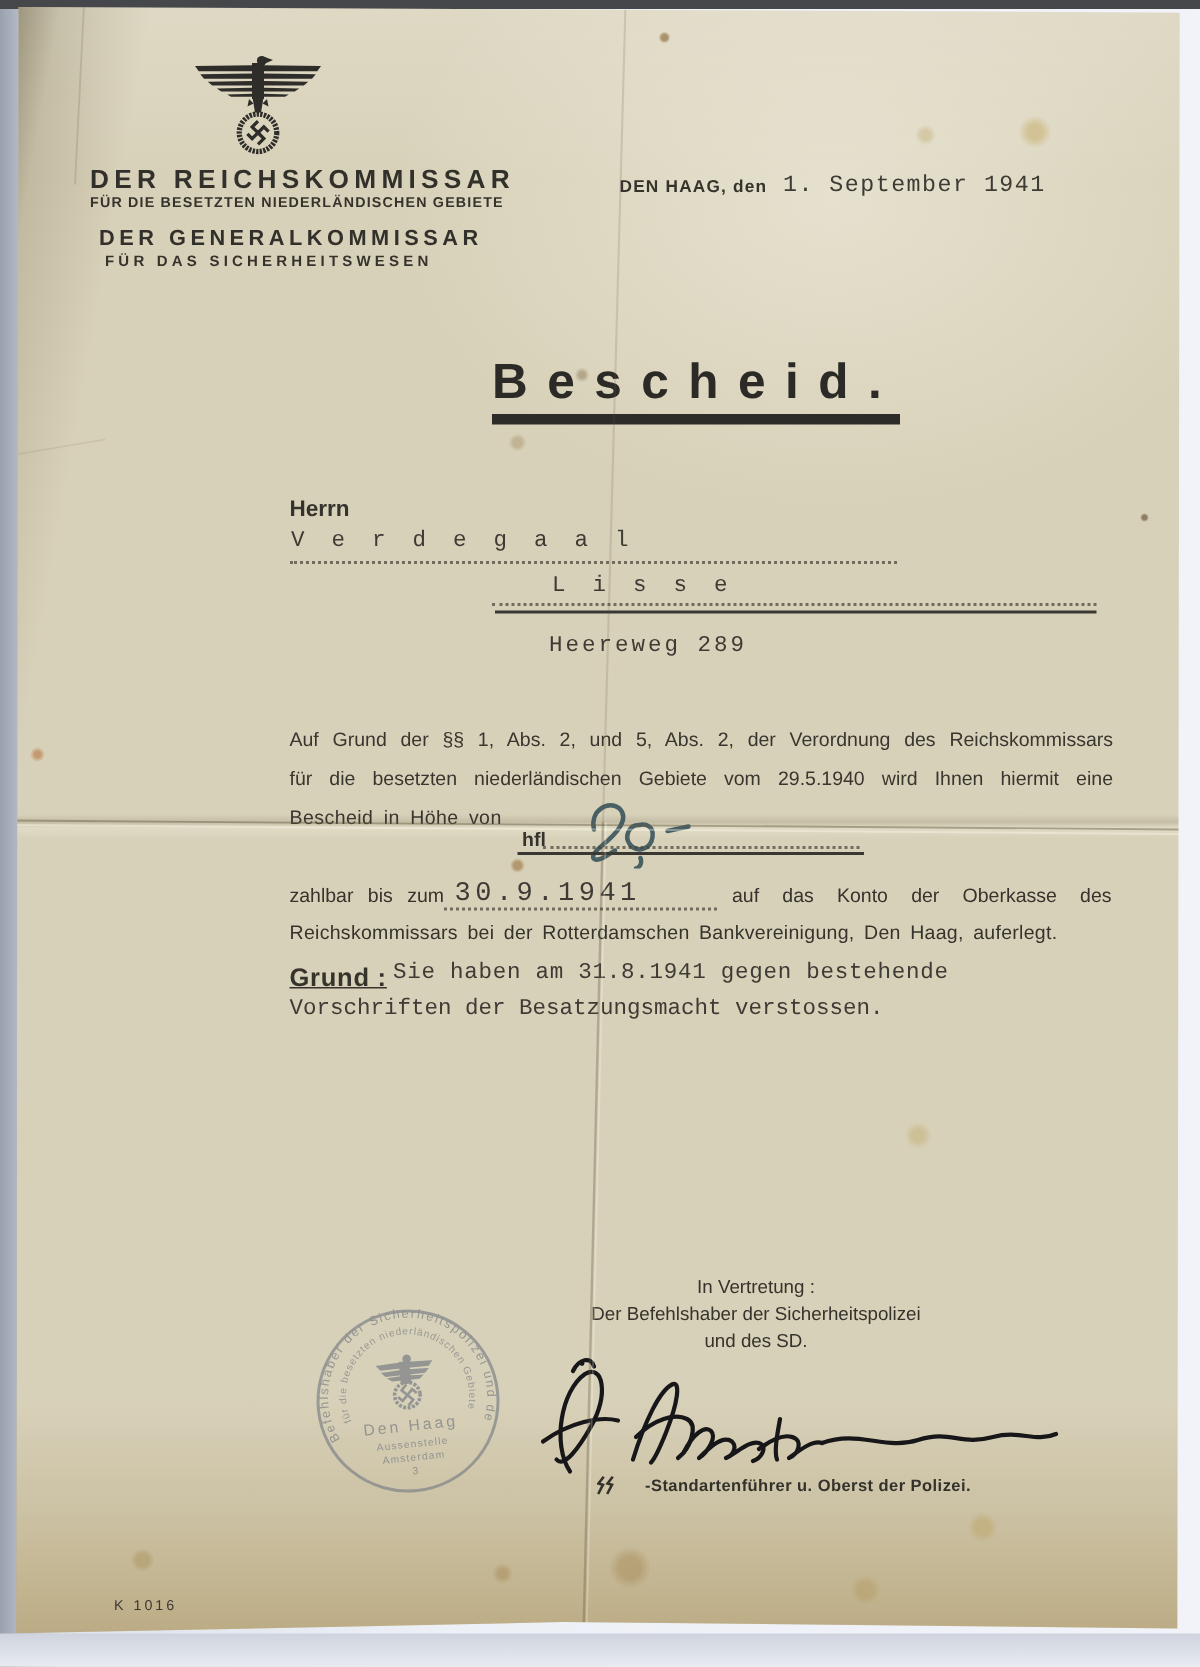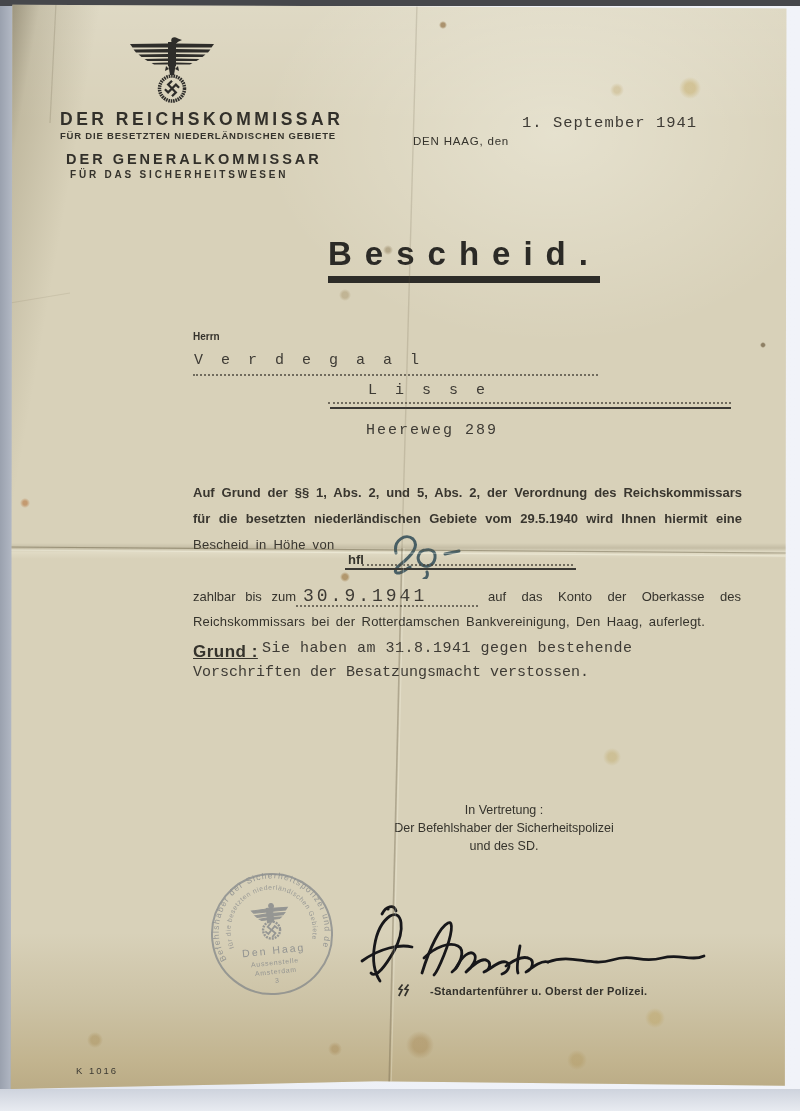--- a/index.html
+++ b/index.html
@@ -37,47 +37,47 @@
       linear-gradient(to bottom, rgba(0,0,0,0) 540px, rgba(95,85,60,.16) 545px, rgba(255,255,240,.22) 549px, rgba(0,0,0,0) 556px);
     box-shadow:0 4px 10px rgba(50,55,65,.5);
   }
   .abs{position:absolute;}
   .print{font-family:"Liberation Sans",sans-serif;color:#35332c;}
   .type{font-family:"Liberation Mono","DejaVu Sans Mono",monospace;color:#3e3b35;text-align:right;}
   .lh1{left:50px;top:106px;font-size:17.5px;font-weight:bold;letter-spacing:3.5px;color:#32302a;}
   .lh2{left:50px;top:127px;font-size:9.5px;font-weight:bold;letter-spacing:0.8px;color:#35332c;}
   .lh3{left:56px;top:148px;font-size:14.5px;font-weight:bold;letter-spacing:3px;color:#32302a;}
   .lh4{left:60px;top:166px;font-size:10px;font-weight:bold;letter-spacing:2.8px;color:#35332c;}
-  .date-label{left:403px;top:132px;font-size:11.5px;font-weight:normal;letter-spacing:0.8px;}
+  .date-label{left:403px;top:116px;font-size:11.5px;font-weight:bold;letter-spacing:0.8px;}
   .date-typed{left:512px;top:111px;font-size:15.5px;letter-spacing:1px;}
   .doc-title{left:318px;top:232px;font-size:33px;font-weight:bold;letter-spacing:13px;color:#2b2a26;}
   .title-rule{left:318px;top:273px;width:272px;height:7px;background:#2d2c28;}
-  .salutation{left:183px;top:328px;font-size:10px;font-weight:bold;}
+  .salutation{left:183px;top:328px;font-size:15px;font-weight:bold;}
   .name-typed{left:184px;top:349px;font-size:15px;letter-spacing:4.5px;}
   .dotline{border-bottom:2px dotted rgba(70,65,55,.7);height:0;}
   .dot-name{left:183px;top:371px;width:405px;}
   .city-typed{left:358px;top:379px;font-size:15px;letter-spacing:4.5px;}
   .dot-city{left:318px;top:399px;width:403px;}
   .rule-city{left:320px;top:404px;width:401px;height:2px;background:#3a3833;}
   .street-typed{left:356px;top:419px;font-size:15px;letter-spacing:2px;}
   .para{left:183px;width:549px;font-size:13px;line-height:16px;color:#39362f;}
-  .just{text-align:justify;text-align-last:justify;font-weight:bold;}
+  .just{text-align:justify;text-align-last:justify;}
   .p1{top:482px;} .p2{top:508px;} .p3{top:534px;letter-spacing:.3px;word-spacing:3px;}
   .hfl{left:338px;top:549px;font-size:13px;font-weight:bold;}
   .dot-amount{left:352px;top:561px;width:211px;}
   .rule-amount{left:335px;top:565px;width:231px;height:2px;background:#3a3833;}
   .payable-prefix{left:183px;top:586px;font-size:13px;word-spacing:6px;}
   .dot-due{left:286px;top:602px;width:182px;}
   .due-typed{left:293px;top:583px;font-size:18px;letter-spacing:3px;}
   .payable-suffix{left:478px;top:586px;width:253px;font-size:13px;text-align:justify;text-align-last:justify;}
   .payable-l2{left:183px;top:611px;font-size:13px;word-spacing:2.5px;letter-spacing:.2px;}
   .reason-label{left:183px;top:639px;font-size:17px;font-weight:bold;letter-spacing:.5px;text-decoration:underline;}
   .reason-1{left:252px;top:637px;font-size:15px;letter-spacing:.5px;}
   .reason-2{left:183px;top:661px;font-size:15px;}
-  .closing{left:363px;top:798px;width:262px;text-align:center;font-size:12.5px;line-height:18px;}
+  .closing{left:363px;top:846px;width:262px;text-align:center;font-size:12.5px;line-height:18px;}
   .closing .c1{display:block;}
   .rank-line{left:388px;top:981px;font-size:11px;font-weight:bold;letter-spacing:.3px;color:#33312b;display:flex;align-items:flex-end;gap:19px;}
   .formnum{left:38px;top:1062px;font-size:9.5px;letter-spacing:2px;color:#3c3a33;padding-left:28px;}
   .fold-overlay{left:0;top:0;pointer-events:none;}
   .stamp-svg{left:198px;top:867px;transform:rotate(-6deg);opacity:.82;}
   .sig-svg{left:340px;top:898px;}
   .amount-svg{left:372px;top:528px;}
 </style>
 </head>
 <body>

